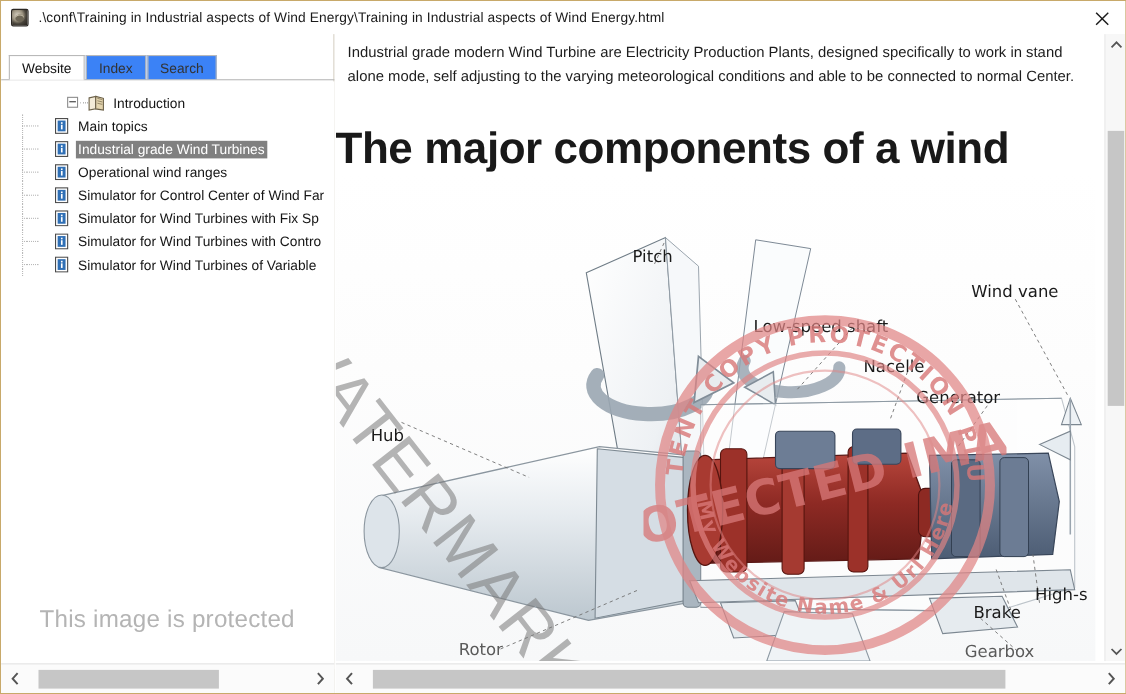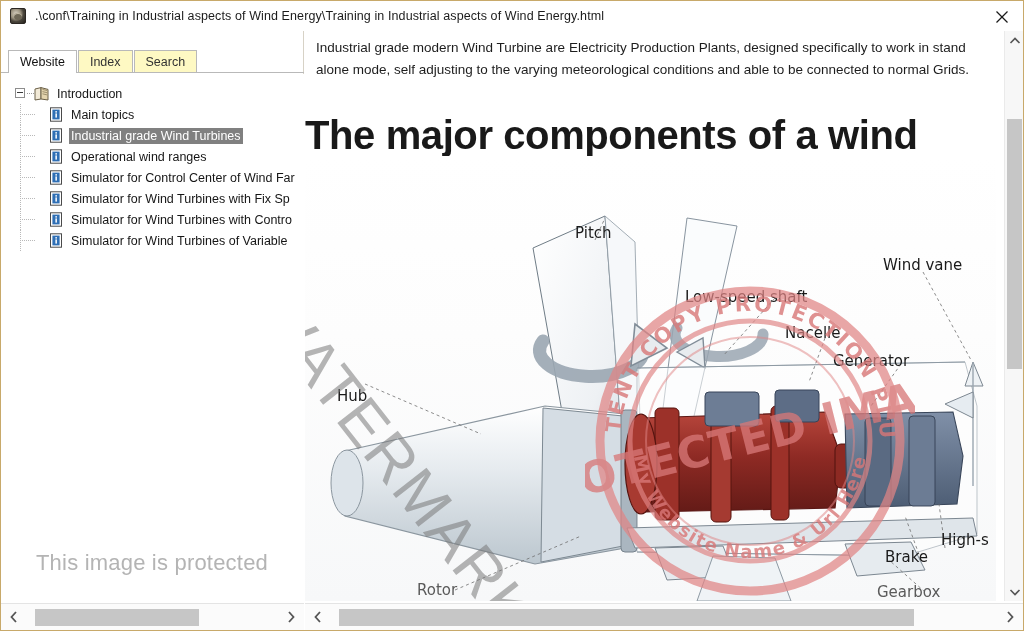--- a/index.html
+++ b/index.html
@@ -82,21 +82,21 @@
     background: transparent;
   }
   .tab {
     height: 22px;
     padding: 0 11px;
     display: flex; align-items: center;
     font-size: 12.5px;
     color: #333333;
     border: 1px solid #b9b9b9;
     border-bottom: none;
-    background: #fef9c3;
+    background: #3b82f6;
     margin-right: 1px;
     cursor: pointer;
     position: relative;
   }
   .tab.active {
     background: #ffffff;
     color: #111111;
     z-index: 2;
   }
   .tab.active::after {
@@ -114,21 +114,21 @@
   }
   .tnode {
     position: relative;
     height: 21px;
     display: flex;
     align-items: center;
     white-space: nowrap;
     font-size: 12.5px;
     color: #151515;
   }
-  .tnode.lvl0 { padding-left: 14px; }
+  .tnode.lvl0 { padding-left: 14px; margin-left: 46px; }
   .tnode.lvl1 { padding-left: 46px; }
 
   .expander {
     position: absolute; left: 14px; top: 5px;
     width: 10px; height: 10px;
     border: 1px solid #8d8d8d;
     background: #ffffff;
     cursor: pointer;
   }
   .expander::before {
@@ -473,21 +473,21 @@
             <polyline points="4,2 8.5,7 4,12" fill="none" stroke="#555" stroke-width="1.8"></polyline>
           </svg>
         </div>
       </div>
     </div>
 
     <div class="right-pane">
 
       <div class="doc">
 
-        <div class="doc-para">Industrial grade modern Wind Turbine are Electricity Production Plants, designed specifically to work in stand alone mode, self adjusting to the varying meteorological conditions and able to be connected to normal Grids.</div>
+        <div class="doc-para">Industrial grade modern Wind Turbine are Electricity Production Plants, designed specifically to work in stand alone mode, self adjusting to the varying meteorological conditions and able to be connected to normal Center.</div>
 
         <div class="doc-heading">The major components of a wind turbine</div>
 
         <div class="illus">
 
           <svg width="691" height="445" viewBox="0 0 691 445">
             <defs>
               <linearGradient id="metal" x1="0" y1="0" x2="0" y2="1">
                 <stop offset="0%" stop-color="#fdfdfd"></stop>
                 <stop offset="45%" stop-color="#e9edf1"></stop>

